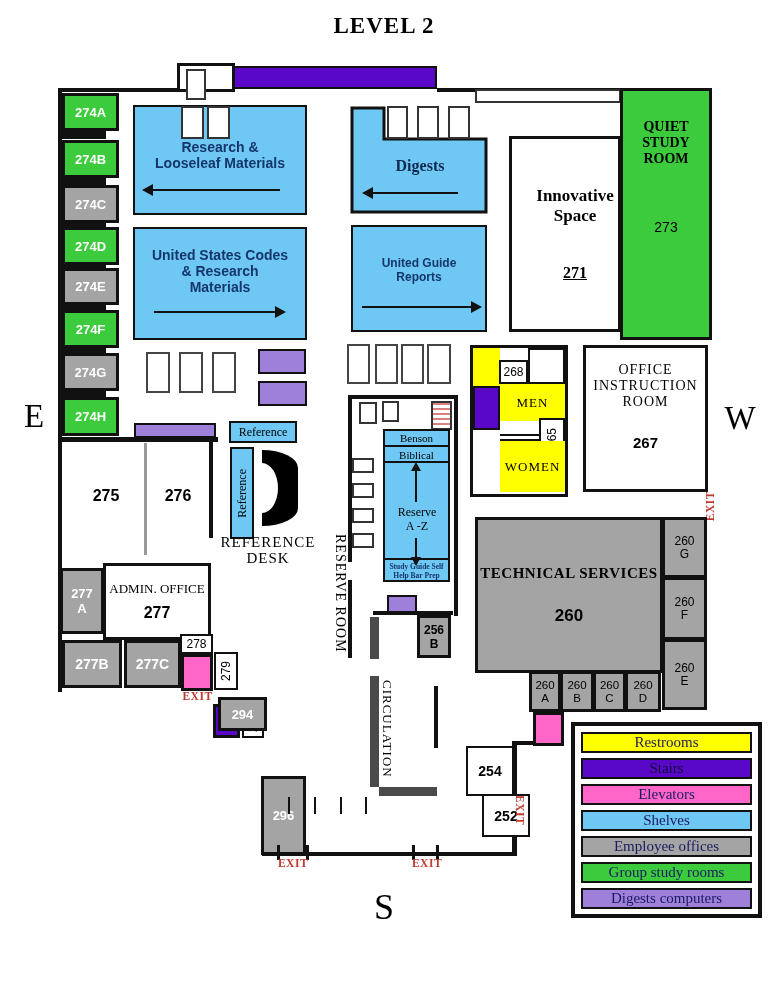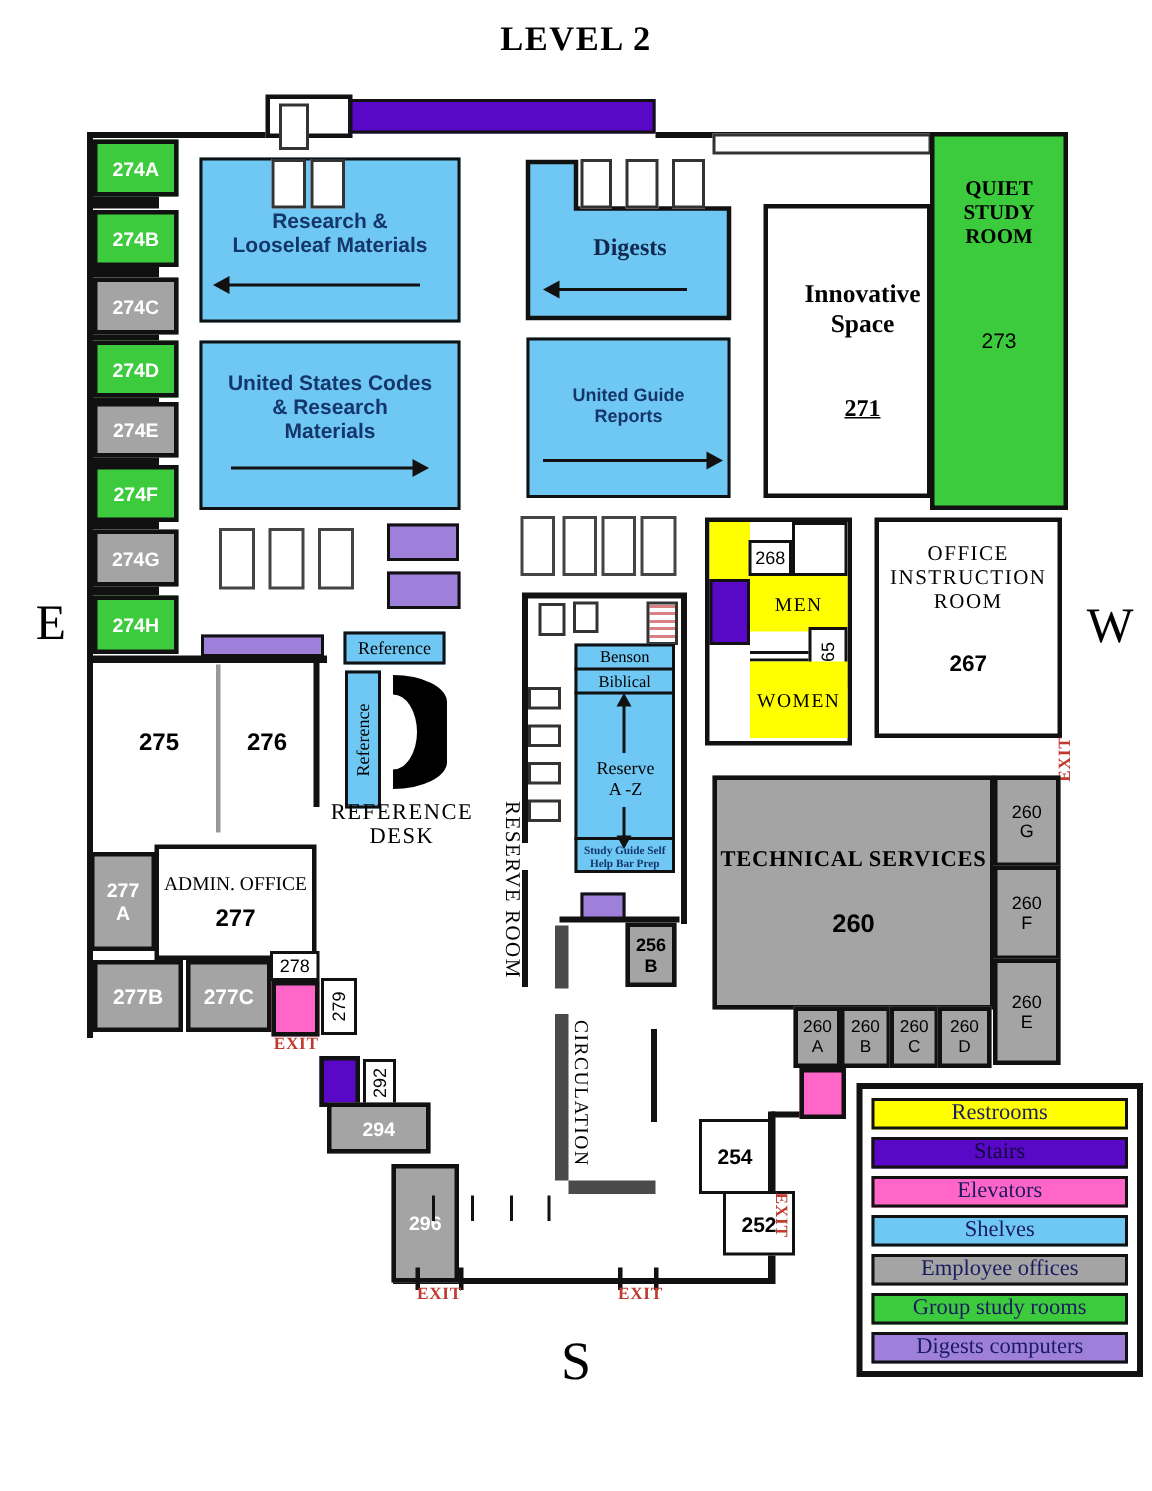--- a/index.html
+++ b/index.html
@@ -214,21 +214,21 @@
     </div>
   <div class="rm pink" style="left:181px;top:654px;width:32px;height:37px;"></div>
   <div class="rm white b2" style="left:214px;top:652px;width:24px;height:38px;">
       <span class="vup" style="font:12px 'Liberation Sans',sans-serif;">279</span>
     </div>
   <div class="a red ctr" style="left:180px;top:689px;width:35px;height:13px;">EXIT</div>
   <div class="rm purple" style="left:213px;top:704px;width:27px;height:34px;"></div>
   <div class="rm white b2" style="left:242px;top:706px;width:22px;height:32px;">
       <span class="vup" style="font:12px 'Liberation Sans',sans-serif;">292</span>
     </div>
-  <div class="rm gray" style="left:218px;top:735px;width:69px;height:34px;">
+  <div class="rm gray" style="left:218px;top:697px;width:49px;height:34px;">
       <span class="wlbl">294</span>
     </div>
   <div class="rm gray" style="left:218px;top:776px;width:45px;height:79px;margin-left:43px;">
       <span class="wlbl">296</span>
     </div>
 
   <div class="wall" style="left:348px;top:395px;width:110px;height:4px;"></div>
   <div class="wall" style="left:348px;top:398px;width:4px;height:164px;"></div>
   <div class="wall" style="left:348px;top:580px;width:4px;height:78px;"></div>
   <div class="wall" style="left:454px;top:398px;width:4px;height:218px;"></div>

